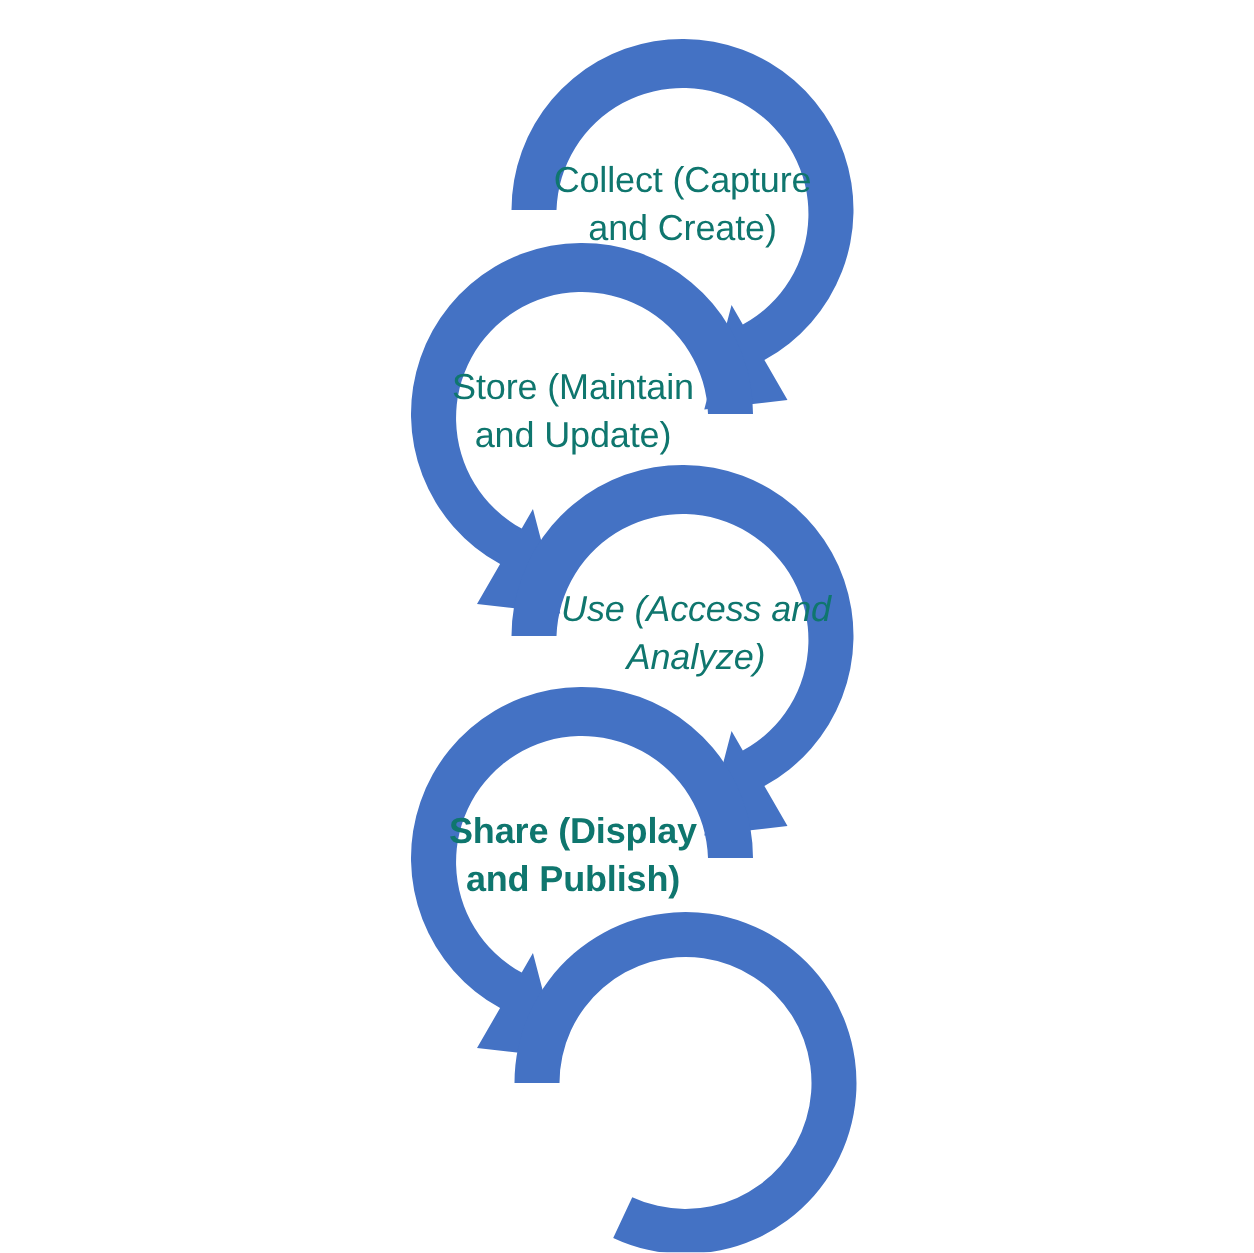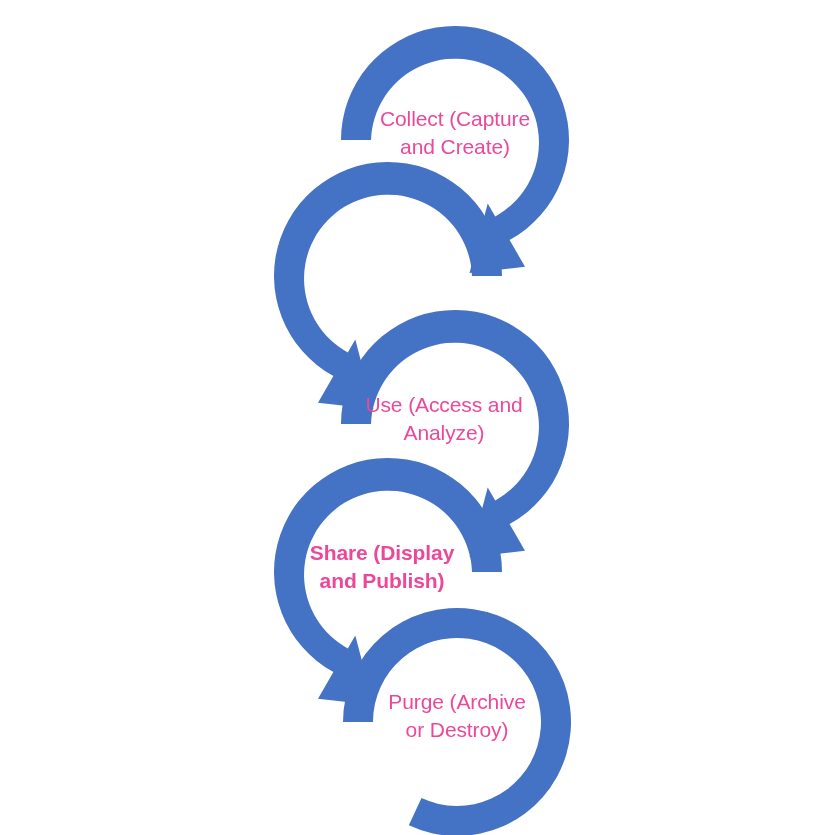--- a/index.html
+++ b/index.html
@@ -22,23 +22,23 @@
     position: absolute;
     top: 0;
     left: 0;
     width: 836px;
     height: 835px;
     display: block;
   }
   .stage-label {
     position: absolute;
     text-align: center;
-    color: #ec4899;
+    color: #0f766e;
     font-family: "Liberation Sans", sans-serif;
-    font-size: 21px;
+    font-size: 24px;
     line-height: 1.32;
     white-space: pre-line;
     letter-spacing: -0.1px;
     pointer-events: none;
     -webkit-font-smoothing: antialiased;
   }
 </style>
 </head>
 <body>
 
@@ -102,23 +102,23 @@
 
       <g transform="translate(457,722)">
         <use href="#arrowC"></use>
       </g>
     </g>
   </svg>
 
   <div class="stage-label" style="left:305px; top:105px; width:300px;">Collect (Capture
 and Create)</div>
 
+  <div class="stage-label" style="left:232px; top:243px; width:300px;">Store (Maintain
+and Update)</div>
 
-  <div class="stage-label" style="left:294px; top:391px; width:300px;">Use (Access and
+  <div class="stage-label" style="left:314px; top:391px; width:300px;font-style:italic;">Use (Access and
 Analyze)</div>
 
   <div class="stage-label" style="left:232px; top:539px; width:300px;font-weight:bold;">Share (Display
 and Publish)</div>
 
-  <div class="stage-label" style="left:307px; top:688px; width:300px;">Purge (Archive
-or Destroy)</div>
 
 </div>
 
 </body></html>

